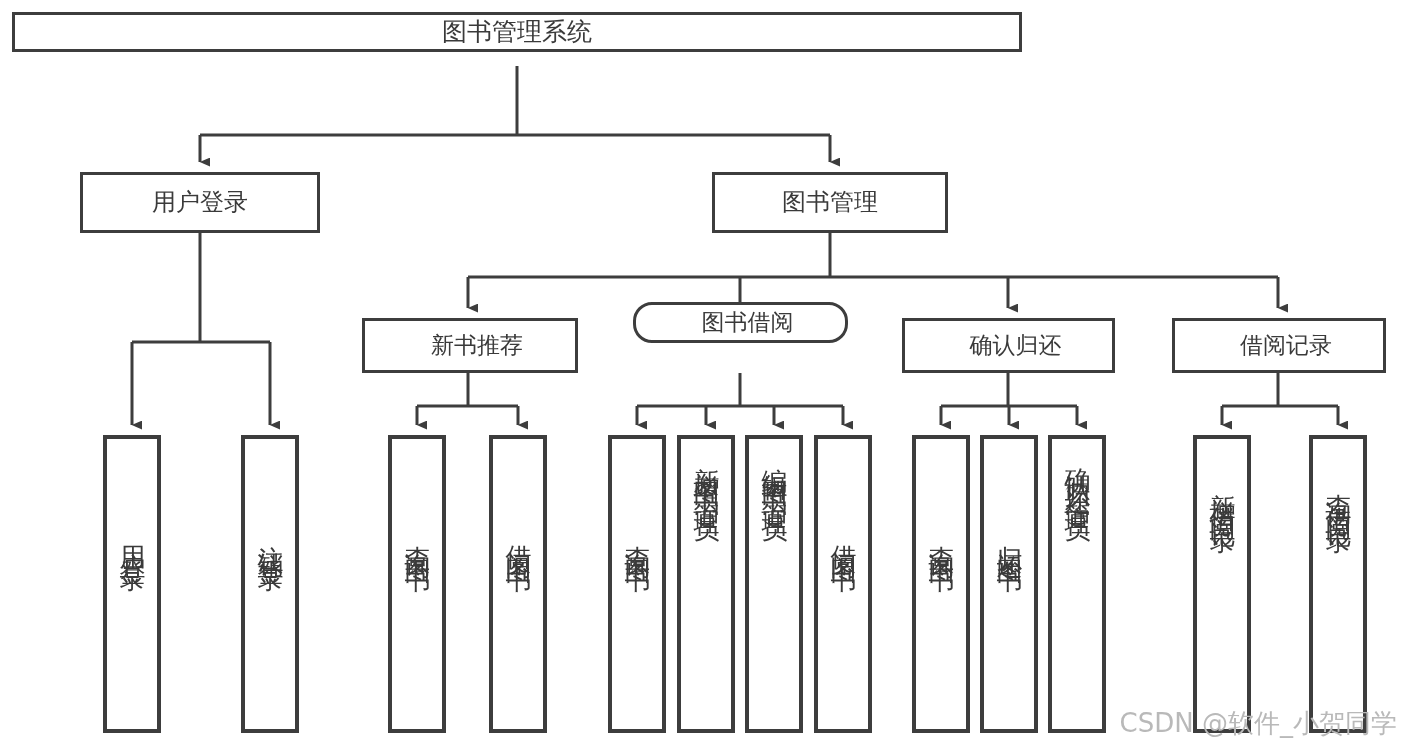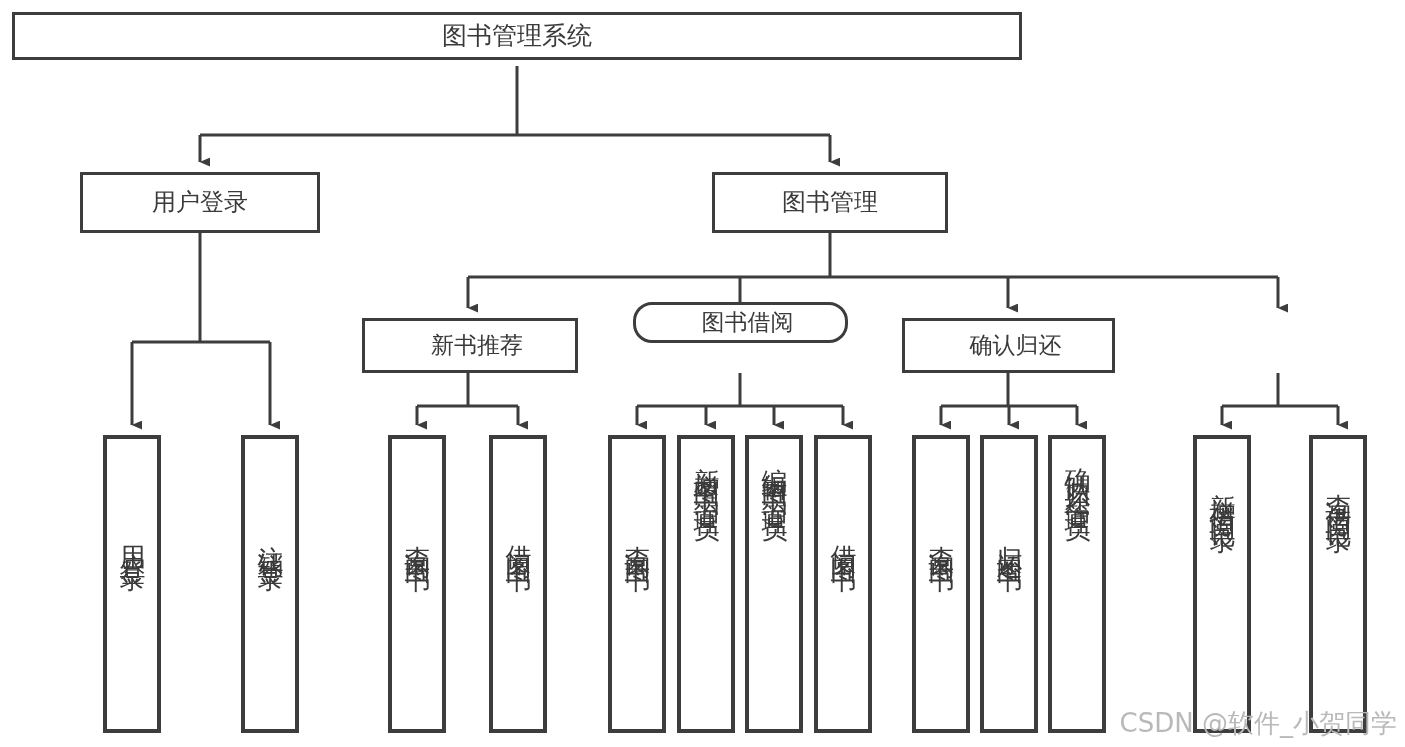--- a/index.html
+++ b/index.html
@@ -104,21 +104,21 @@
       <path d="M 1009,406 L 1009,425" marker-end="url(#arrowhead)"></path>
       <path d="M 1077,406 L 1077,425" marker-end="url(#arrowhead)"></path>
 
       <path d="M 1278,373 L 1278,406"></path>
       <path d="M 1222,406 L 1338,406"></path>
       <path d="M 1222,406 L 1222,425" marker-end="url(#arrowhead)"></path>
       <path d="M 1338,406 L 1338,425" marker-end="url(#arrowhead)"></path>
     </g>
   </svg>
 
-  <div class="node level-0" style="left:12px;top:12px;width:1010px;height:48px;">
+  <div class="node level-0" style="left:12px;top:12px;width:1010px;height:40px;">
     <span class="hlabel">图书管理系统</span>
   </div>
 
   <div class="node level-1" style="left:80px;top:172px;width:240px;height:61px;">
     <span class="hlabel">用户登录</span>
   </div>
 
   <div class="node level-1" style="left:712px;top:172px;width:236px;height:61px;">
     <span class="hlabel">图书管理</span>
   </div>
@@ -128,20 +128,23 @@
   </div>
 
   <div class="node level-2" style="left:633px;top:302px;width:215px;height:41px;border-radius:19px;">
     <span class="hlabel">图书借阅</span>
   </div>
 
   <div class="node level-2" style="left:902px;top:318px;width:213px;height:55px;">
     <span class="hlabel">确认归还</span>
   </div>
 
+  <div class="node level-2" style="left:1172px;top:318px;width:214px;height:55px;">
+    <span class="hlabel">借阅记录</span>
+  </div>
 
   <div class="node leaf" style="left:103px;top:435px;width:58px;height:298px;">
     <span class="vlabel" style="margin-top:78px;">用户登录</span>
   </div>
 
   <div class="node leaf" style="left:241px;top:435px;width:58px;height:298px;">
     <span class="vlabel" style="margin-top:78px;">注销登录</span>
   </div>
 
   <div class="node leaf" style="left:388px;top:435px;width:58px;height:298px;">

